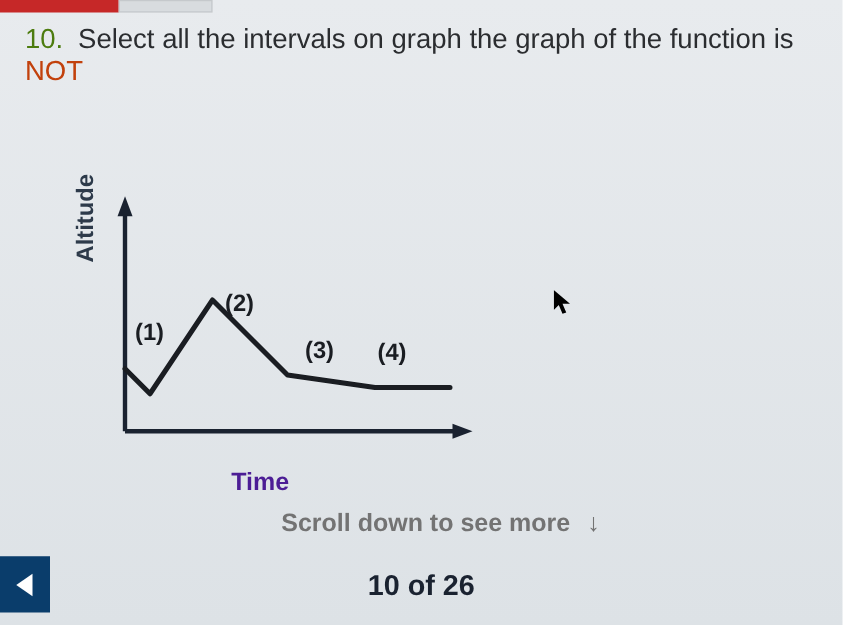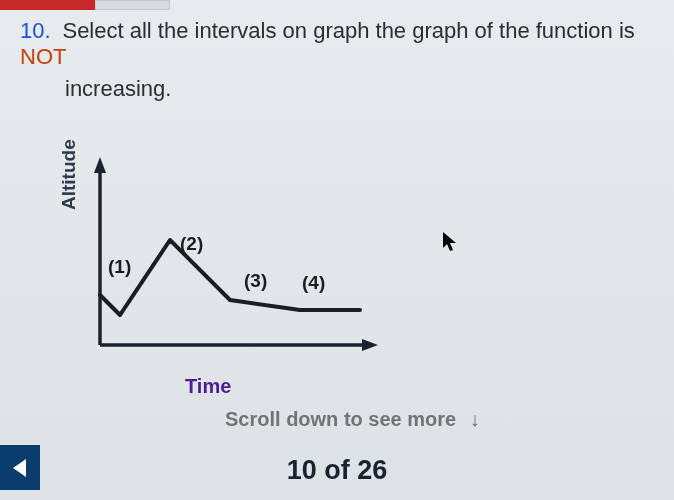--- a/index.html
+++ b/index.html
@@ -29,21 +29,21 @@
     border: 1px solid #c5c9cc;
   }
   .question {
     position: absolute;
     top: 18px;
     left: 20px;
     right: 20px;
   }
   .q-number {
     font-size: 22px;
-    color: #1d4ed8;
+    color: #4d7c0f;
     font-weight: 400;
     display: inline-block;
     width: 38px;
     vertical-align: top;
   }
   .q-text {
     font-size: 22px;
     color: #2b2d30;
     display: inline;
   }
@@ -97,21 +97,21 @@
   }
   .scroll-arrow {
     margin-left: 8px;
   }
   .pager {
     position: absolute;
     top: 455px;
     left: 0;
     right: 0;
     text-align: center;
-    font-size: 27px;
+    font-size: 23px;
     font-weight: bold;
     color: #1a2230;
   }
   .prev-icon {
     position: absolute;
     left: 0;
     top: 445px;
     width: 40px;
     height: 45px;
     background: #0a3d6b;
@@ -129,21 +129,20 @@
 <body>
 
 <div class="red-bar"></div>
 <div class="grey-tab"></div>
 
 <div class="question">
   <span class="q-number">10.</span>
   <span class="q-text">
     <span>Select all the intervals on graph the graph of the function is </span><span class="not">NOT</span>
   </span>
-  <div class="q-line2">increasing.</div>
 </div>
 
 <div class="y-label">Altitude</div>
 
 <div class="chart-area">
   <svg width="320" height="200" viewBox="0 0 320 200">
 
     <line x1="30" y1="190" x2="30" y2="10" stroke="#1a2230" stroke-width="3.5"></line>
     <polygon points="30,2 24,18 36,18" fill="#1a2230"></polygon>
 

